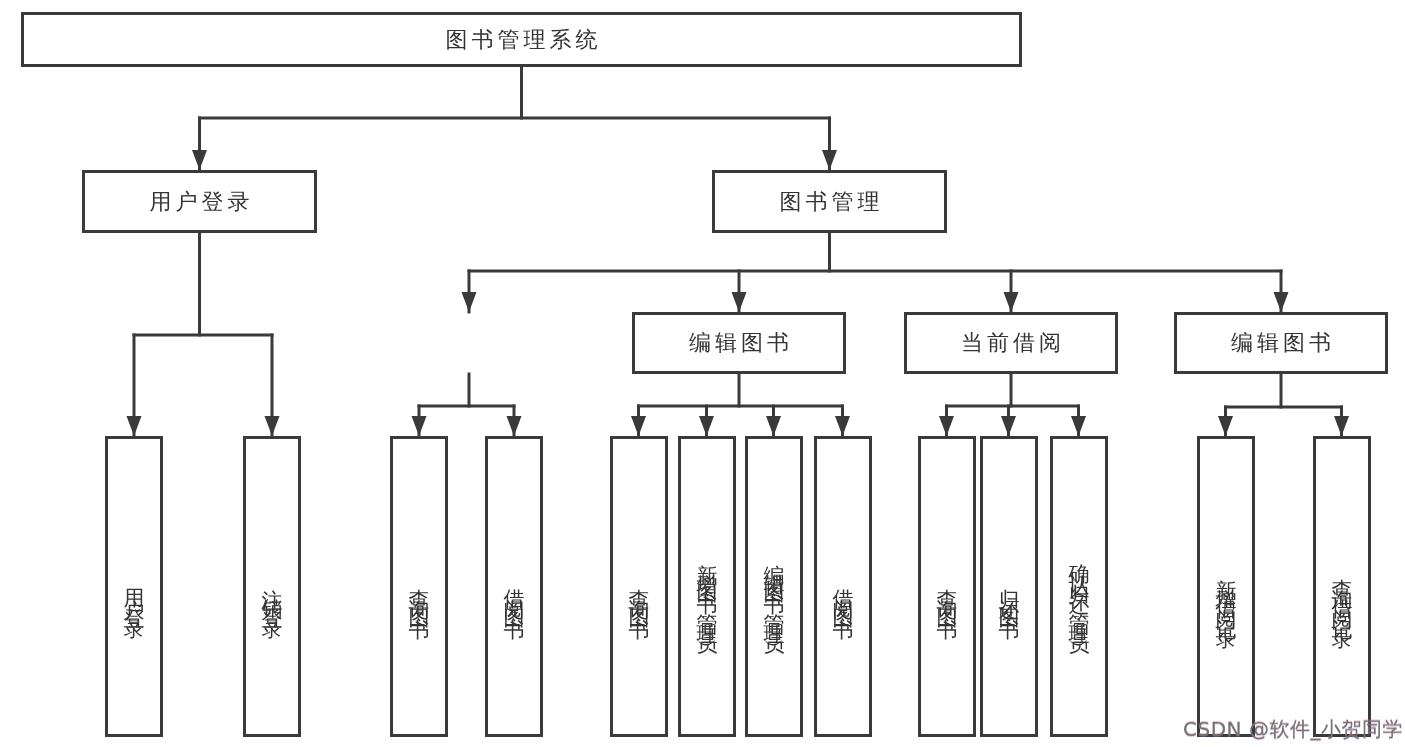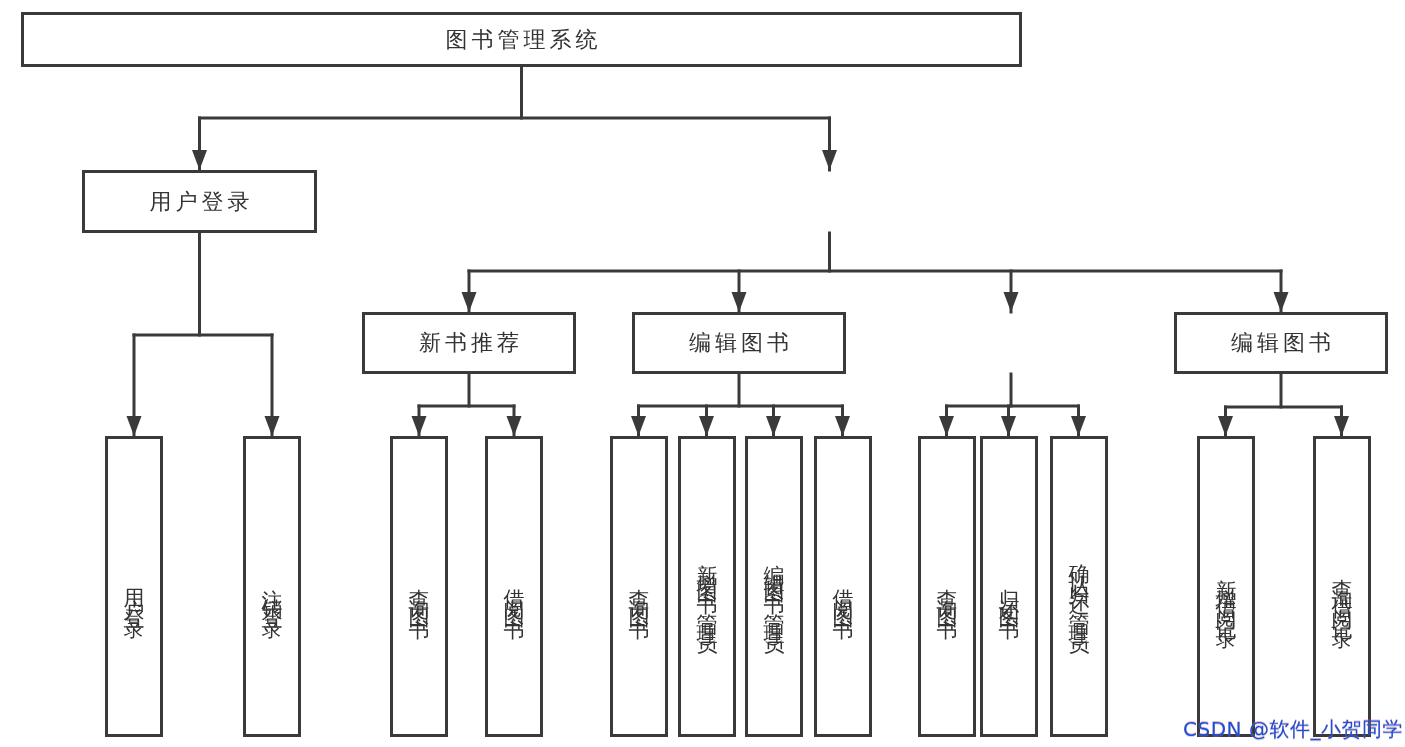--- a/index.html
+++ b/index.html
@@ -52,21 +52,21 @@
     letter-spacing: 10px;
     padding-top: 10px; 
     white-space: nowrap;
   }
   .watermark {
     position: absolute;
     left: 1183px;
     top: 716px;
     z-index: 5;
     font-size: 20px;
-    color: #1d4ed8;
+    color: #737373;
     letter-spacing: 0.5px;
     white-space: nowrap;
     text-shadow: 0 -1px 0 rgba(214, 106, 106, 0.45), 0 1px 0 rgba(118, 140, 230, 0.35);
   }
 </style>
 </head>
 <body>
 
 <div class="stage">
 
@@ -131,23 +131,24 @@
         <line x1="1225.5" y1="407" x2="1225.5" y2="436" marker-end="url(#arrowhead)"></line>
         <line x1="1341.5" y1="407" x2="1341.5" y2="436" marker-end="url(#arrowhead)"></line>
       </g>
 
     </g>
   </svg>
 
   <div class="node hnode root">图书管理系统</div>
 
   <div class="node hnode l2" style="left:82px">用户登录</div>
+  <div class="node hnode l2" style="left:712px">图书管理</div>
 
-  <div class="node hnode mid" style="left:362px">新书推荐</div>
   <div class="node hnode mid" style="left:632px">编辑图书</div>
+  <div class="node hnode mid" style="left:904px">当前借阅</div>
   <div class="node hnode mid" style="left:1174px">编辑图书</div>
 
   <div class="node leaf" style="left:105px">用户登录</div>
   <div class="node leaf" style="left:243px">注销登录</div>
   <div class="node leaf" style="left:390px">查询图书</div>
   <div class="node leaf" style="left:485px">借阅图书</div>
   <div class="node leaf" style="left:610px">查询图书</div>
   <div class="node leaf" style="left:678px">新增图书（管理员）</div>
   <div class="node leaf" style="left:745px">编辑图书（管理员）</div>
   <div class="node leaf" style="left:814px">借阅图书</div>

